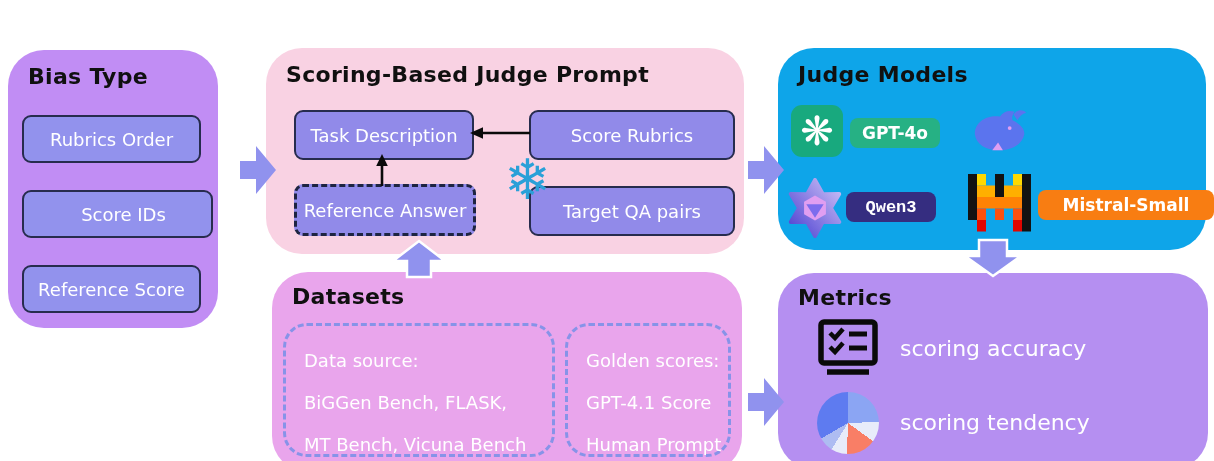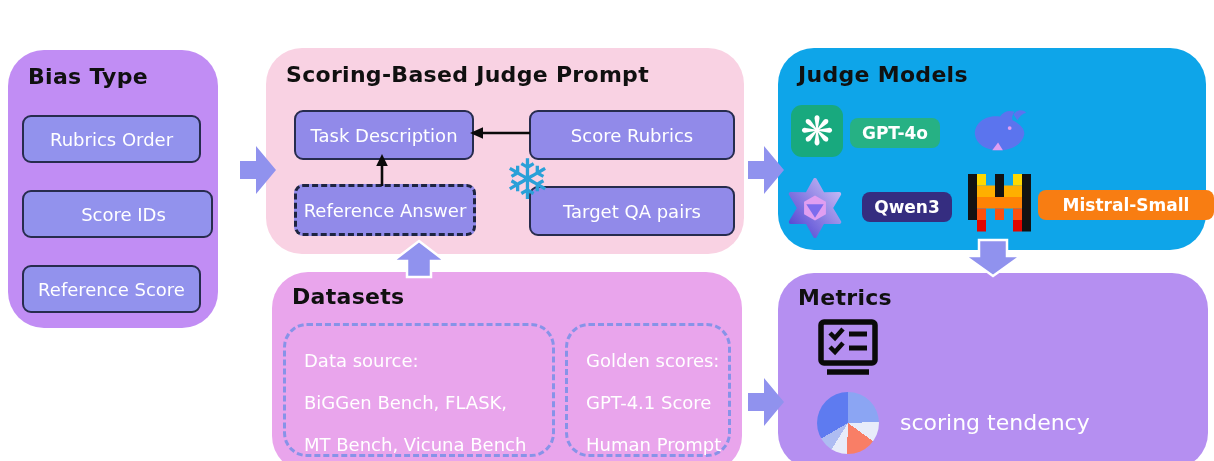--- a/index.html
+++ b/index.html
@@ -98,21 +98,21 @@
       <defs>
         <linearGradient id="qwg" x1="1" y1="0" x2="0" y2="1">
           <stop offset="0" stop-color="#cfc3f8"></stop>
             <stop offset="1" stop-color="#4a3ed0"></stop>
         </linearGradient>
       </defs>
       <path d="M30 1 L38.2 15.7 L55.1 15.5 L46.5 30 L55.1 44.5 L38.2 44.3 L30 59 L21.8 44.3 L4.9 44.5 L13.5 30 L4.9 15.5 L21.8 15.7 Z" fill="url(#qwg)" stroke="url(#qwg)" stroke-width="4" stroke-linejoin="round"></path>
       <path d="M41.3 23.5 L30 17 L18.7 23.5 L18.7 36.5 L30 43 L41.3 36.5 Z" fill="#e09ef1"></path>
       <path d="M21 26 L39 26 L30 40 Z" fill="#7c6ced"></path>
     </svg>
-    <div class="pill pill-qwen" style="left:84px;top:144px;">
+    <div class="pill pill-qwen" style="left:68px;top:144px;font-family:Liberation Mono, monospace;">
       <span>Qwen3</span>
     </div>
 
     <svg class="icon-abs" style="left:190px;top:126px;" width="63" height="58" viewBox="0 0 63 58">
       <rect x="0" y="0" width="9" height="46" fill="#121212"></rect>
       <rect x="9" y="0" width="9" height="11.5" fill="#ffd800"></rect>
         <rect x="9" y="11.5" width="9" height="11.5" fill="#ffaf00"></rect>
       <rect x="9" y="23" width="9" height="11.5" fill="#ff8205"></rect>
         <rect x="9" y="34.5" width="9" height="11.5" fill="#fa500f"></rect>
       <rect x="9" y="46" width="9" height="11.5" fill="#e10500"></rect>
@@ -152,20 +152,21 @@
   <div class="panel" style="left:778px;top:233px;width:430px;height:196px;background:#b58ff1;">
     <div class="panel-title" style="top:12px;">Metrics</div>
     <svg class="icon-abs" style="left:39px;top:46px;" width="62" height="58" viewBox="0 0 62 58">
       <rect x="4" y="3" width="54" height="41" rx="3" fill="none" stroke="#0a0a0a" stroke-width="5.5"></rect>
       <path d="M13 14 l5 5 l8 -9" fill="none" stroke="#0a0a0a" stroke-width="4.5"></path>
       <path d="M13 28 l5 5 l8 -9" fill="none" stroke="#0a0a0a" stroke-width="4.5"></path>
       <path d="M32 15 H50" stroke="#0a0a0a" stroke-width="5"></path>
       <path d="M32 29 H50" stroke="#0a0a0a" stroke-width="5"></path>
       <path d="M10 53 H52" stroke="#0a0a0a" stroke-width="5.5"></path>
     </svg>
+    <div class="metric-label" style="left:122px;top:63px;">scoring accuracy</div>
     <div class="pie" style="left:39px;top:119px;"></div>
     <div class="metric-label" style="left:122px;top:137px;">scoring tendency</div>
   </div>
 
   <svg class="flow-arrow" style="left:240px;top:106px;" width="36" height="48" viewBox="0 0 36 48">
     <polygon points="0,15 16,15 16,0 36,24 16,48 16,33 0,33" fill="#9092ee"></polygon>
   </svg>
   <svg class="flow-arrow" style="left:748px;top:106px;" width="36" height="48" viewBox="0 0 36 48">
     <polygon points="0,15 16,15 16,0 36,24 16,48 16,33 0,33" fill="#9092ee"></polygon>
   </svg>

